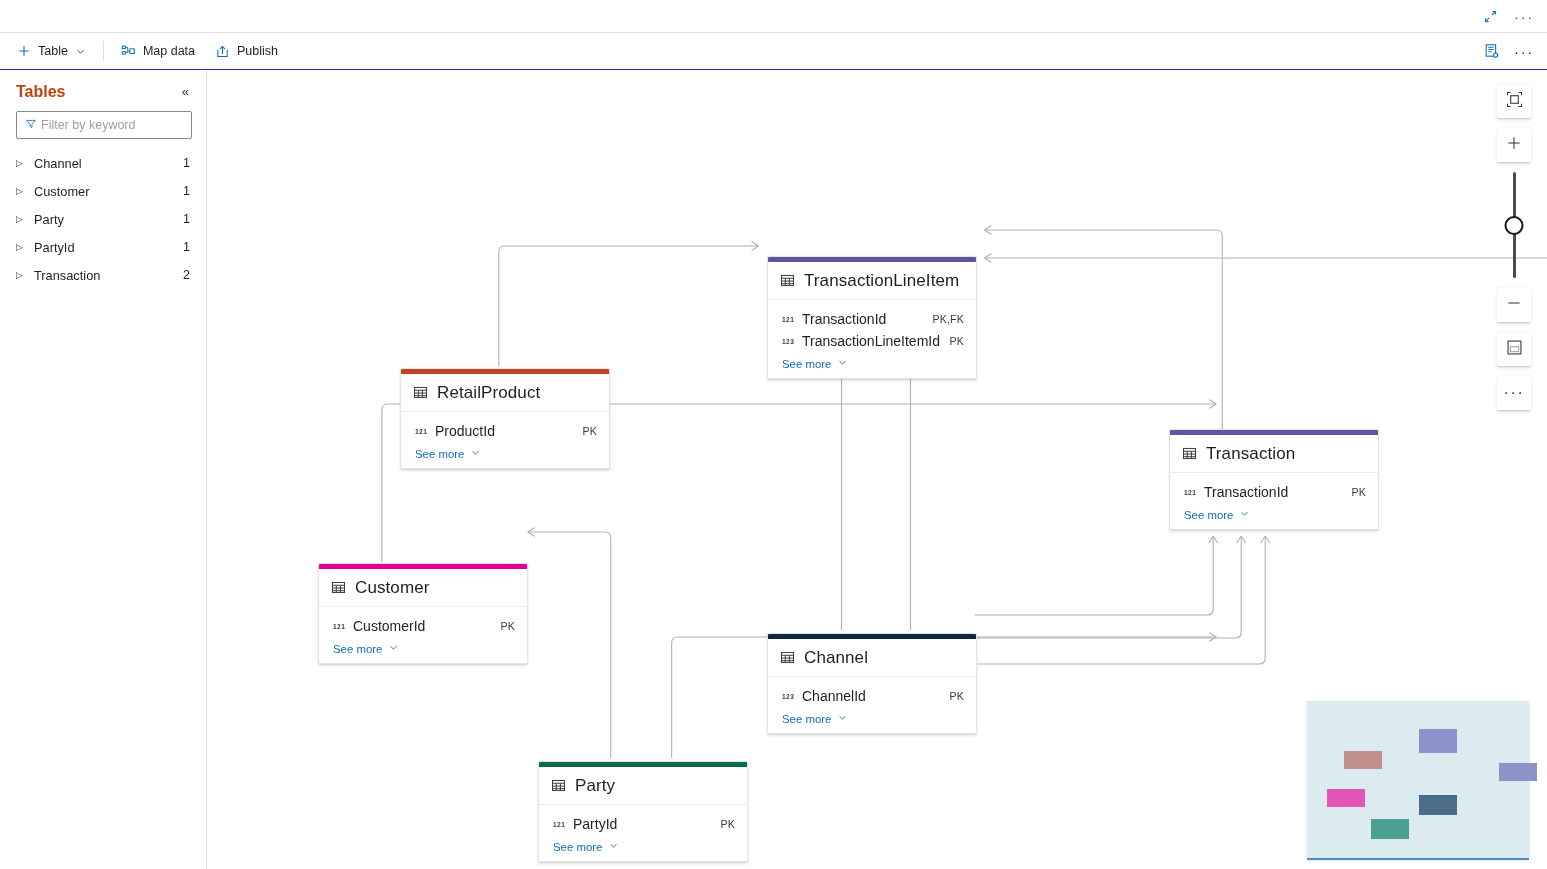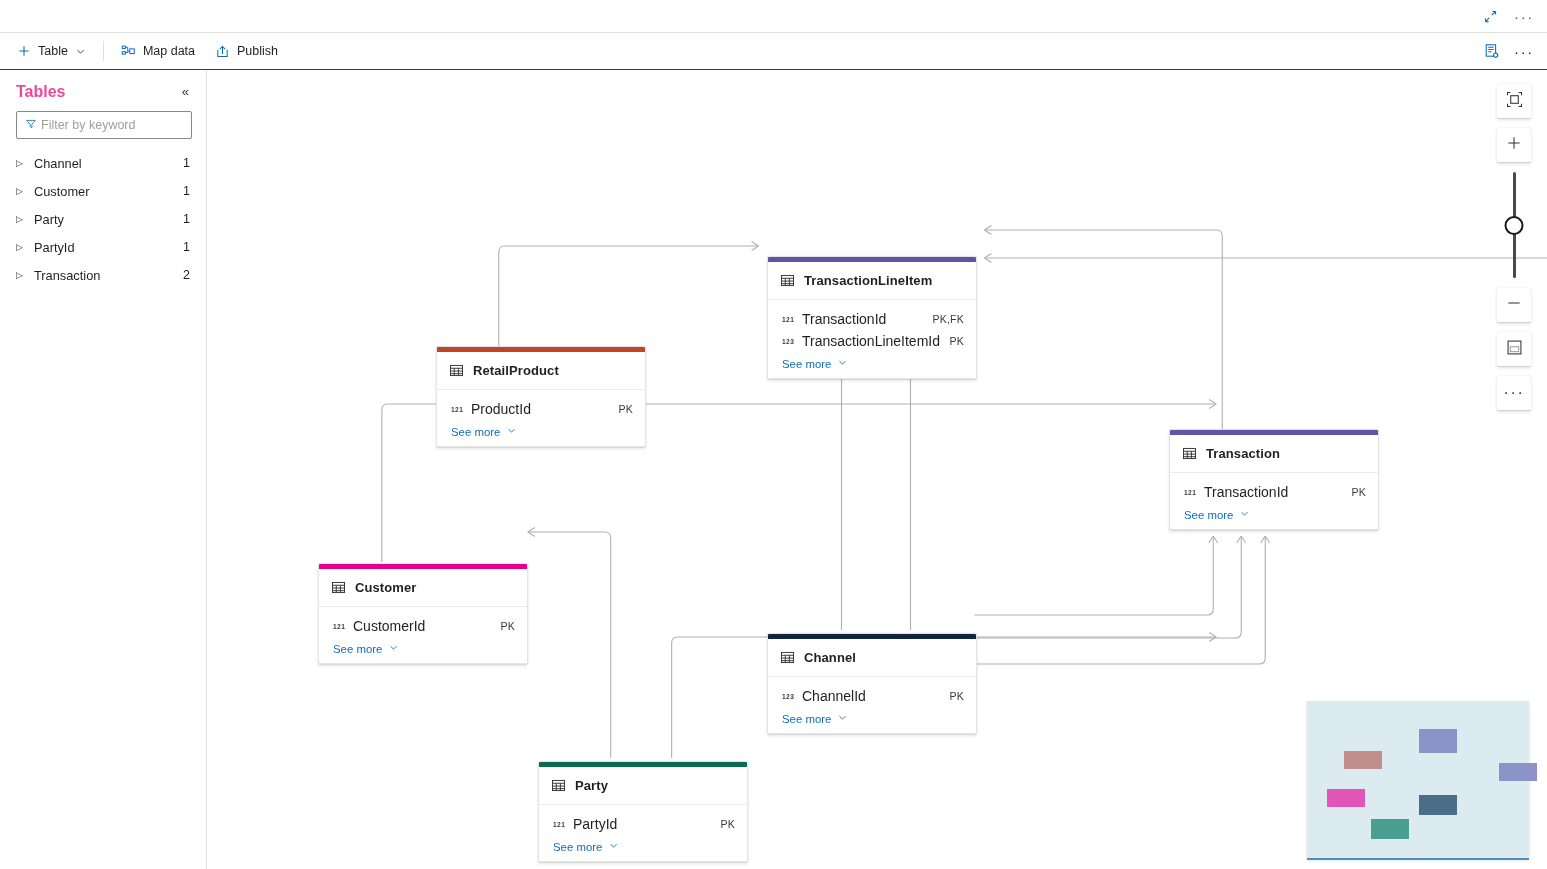--- a/index.html
+++ b/index.html
@@ -29,21 +29,21 @@
   .vsep{width:1px;height:20px;background:#e1dfdd;margin:0 6px;}
   .cmdbar .right{margin-left:auto;display:flex;align-items:center;gap:2px;}
 
   
   .main{display:flex;height:801px;position:relative;}
 
   
   .sidebar{width:206px;flex:0 0 206px;border-right:1px solid #e1dfdd;background:#fff;
            display:flex;flex-direction:column;}
   .sb-head{display:flex;align-items:center;padding:12px 14px 8px 16px;}
-  .sb-title{font-size:16px;font-weight:600;color:#ec4899;}
+  .sb-title{font-size:16px;font-weight:600;color:#c2410c;}
   .sb-collapse{margin-left:auto;font-size:13px;color:#323130;cursor:default;
                padding:2px 4px;border-radius:2px;letter-spacing:-1px;}
   .filterwrap{padding:2px 14px 10px 16px;}
   .filterbox{display:flex;align-items:center;gap:2px;height:26px;padding:0 8px;
              border:1px solid #8a8886;border-radius:2px;background:#fff;}
   .filterbox input{border:0;outline:0;flex:1;font-size:12.5px;
                    font-family:inherit;color:#201f1e;background:transparent;min-width:0;}
   .filterbox input::placeholder{color:#a19f9d;}
   .tbl-row{display:flex;align-items:center;height:28px;padding:0 16px 0 16px;
            font-size:12.8px;color:#201f1e;cursor:default;}
@@ -55,21 +55,21 @@
   .canvas{flex:1;position:relative;background:#fff;overflow:hidden;}
   .wires{position:absolute;inset:0;width:100%;height:100%;pointer-events:none;}
 
   
   .card{position:absolute;background:#fff;border:1px solid #e6e4e2;
         border-radius:2px;box-shadow:0 1.2px 3.6px rgba(0,0,0,.10),0 .3px .9px rgba(0,0,0,.08);}
   .card .accent{height:5px;border-radius:1px 1px 0 0;}
   .card .chead{display:flex;align-items:center;gap:9px;padding:0 12px;height:37px;
                border-bottom:1px solid #edebe9;}
   .card .chead .gico{width:15px;height:15px;flex:0 0 15px;}
-  .card .cname{font-size:13px;font-weight:700;color:#201f1e;letter-spacing:.1px;}
+  .card .cname{font-size:17px;font-weight:400;color:#201f1e;letter-spacing:.1px;}
   .card .cbody{padding:8px 0 6px 0;}
   .frow{display:flex;align-items:center;height:22px;padding:0 12px 0 14px;font-size:11.2px;color:#201f1e;}
   .frow .tico{flex:0 0 20px;font-size:6.6px;font-weight:700;color:#3b3a39;
               letter-spacing:.4px;font-family:"Liberation Sans",sans-serif;}
   .frow .fname{flex:1;font-size:14px;color:#201f1e;}
   .frow .fkey{font-size:10.6px;color:#3b3a39;letter-spacing:.2px;}
   .seemore{display:flex;align-items:center;gap:6px;padding:5px 12px 2px 14px;
            font-size:11.4px;color:#0f6cbd;cursor:default;}
   .seemore .cv{font-size:9px;}
 
@@ -267,21 +267,21 @@
           <span>See more</span>
           <span class="cv">
             <svg width="11" height="11" viewBox="0 0 16 16" fill="none" stroke="#0f6cbd" stroke-width="1.3">
                 <path d="M3.6 6l4.4 4.4L12.4 6"></path>
               </svg>
           </span>
         </div>
       </div>
     </div>
 
-    <div class="card" style="left:193px;top:276px;width:208px;margin-left:36px;">
+    <div class="card" style="left:193px;top:298px;width:208px;">
       <div class="accent" style="background:#c0442a"></div>
       <div class="chead">
         <span class="gico">
           <svg width="15" height="15" viewBox="0 0 16 16" fill="none" stroke="#323130" stroke-width="1">
             <rect x="1.6" y="2.6" width="12.8" height="10.8"></rect>
             <path d="M1.6 5.6h12.8M1.6 8.6h12.8M1.6 11.4h12.8M5.6 5.6v7.8M10 5.6v7.8"></path>
           </svg>
         </span>
         <span class="cname">RetailProduct</span>
       </div>

